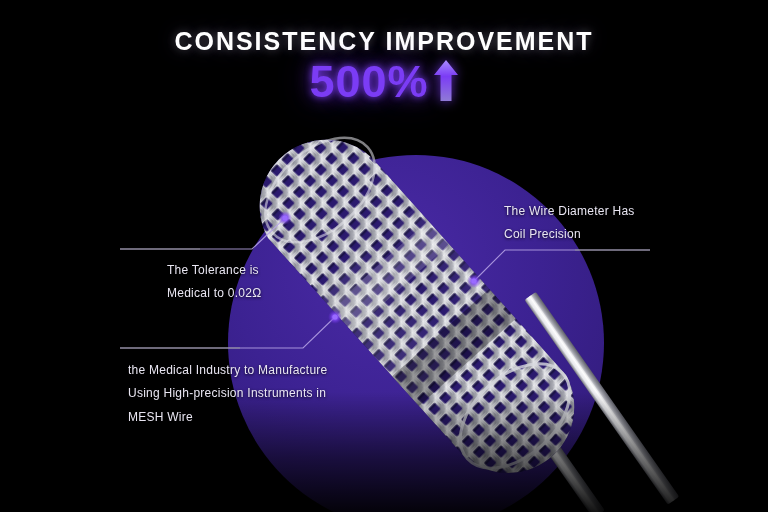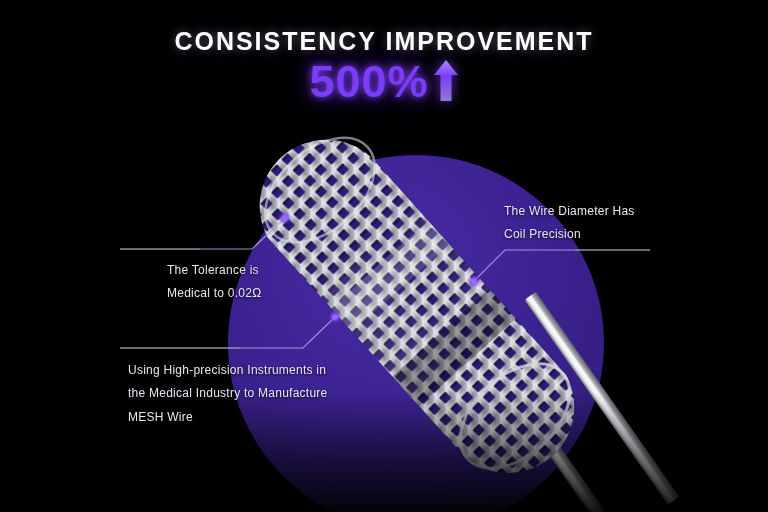--- a/index.html
+++ b/index.html
@@ -174,22 +174,22 @@
     <div>The Wire Diameter Has</div>
     <div>Coil Precision</div>
   </div>
 
   <div class="callout" id="callout-tolerance">
     <div>The Tolerance is</div>
     <div>Medical to 0.02Ω</div>
   </div>
 
   <div class="callout" id="callout-mesh">
+    <div>the Medical Industry to Manufacture</div>
     <div>Using High-precision Instruments in</div>
-    <div>the Medical Industry to Manufacture</div>
     <div>MESH Wire</div>
   </div>
 
   <div id="title-block">
     <div id="headline">CONSISTENCY IMPROVEMENT</div>
     <div id="sub-row">
       <span id="pct">500%</span>
       <svg id="uparrow" viewBox="0 0 26 44">
         <defs>
           <linearGradient id="arrGrad" x1="0" y1="0" x2="0" y2="1">

